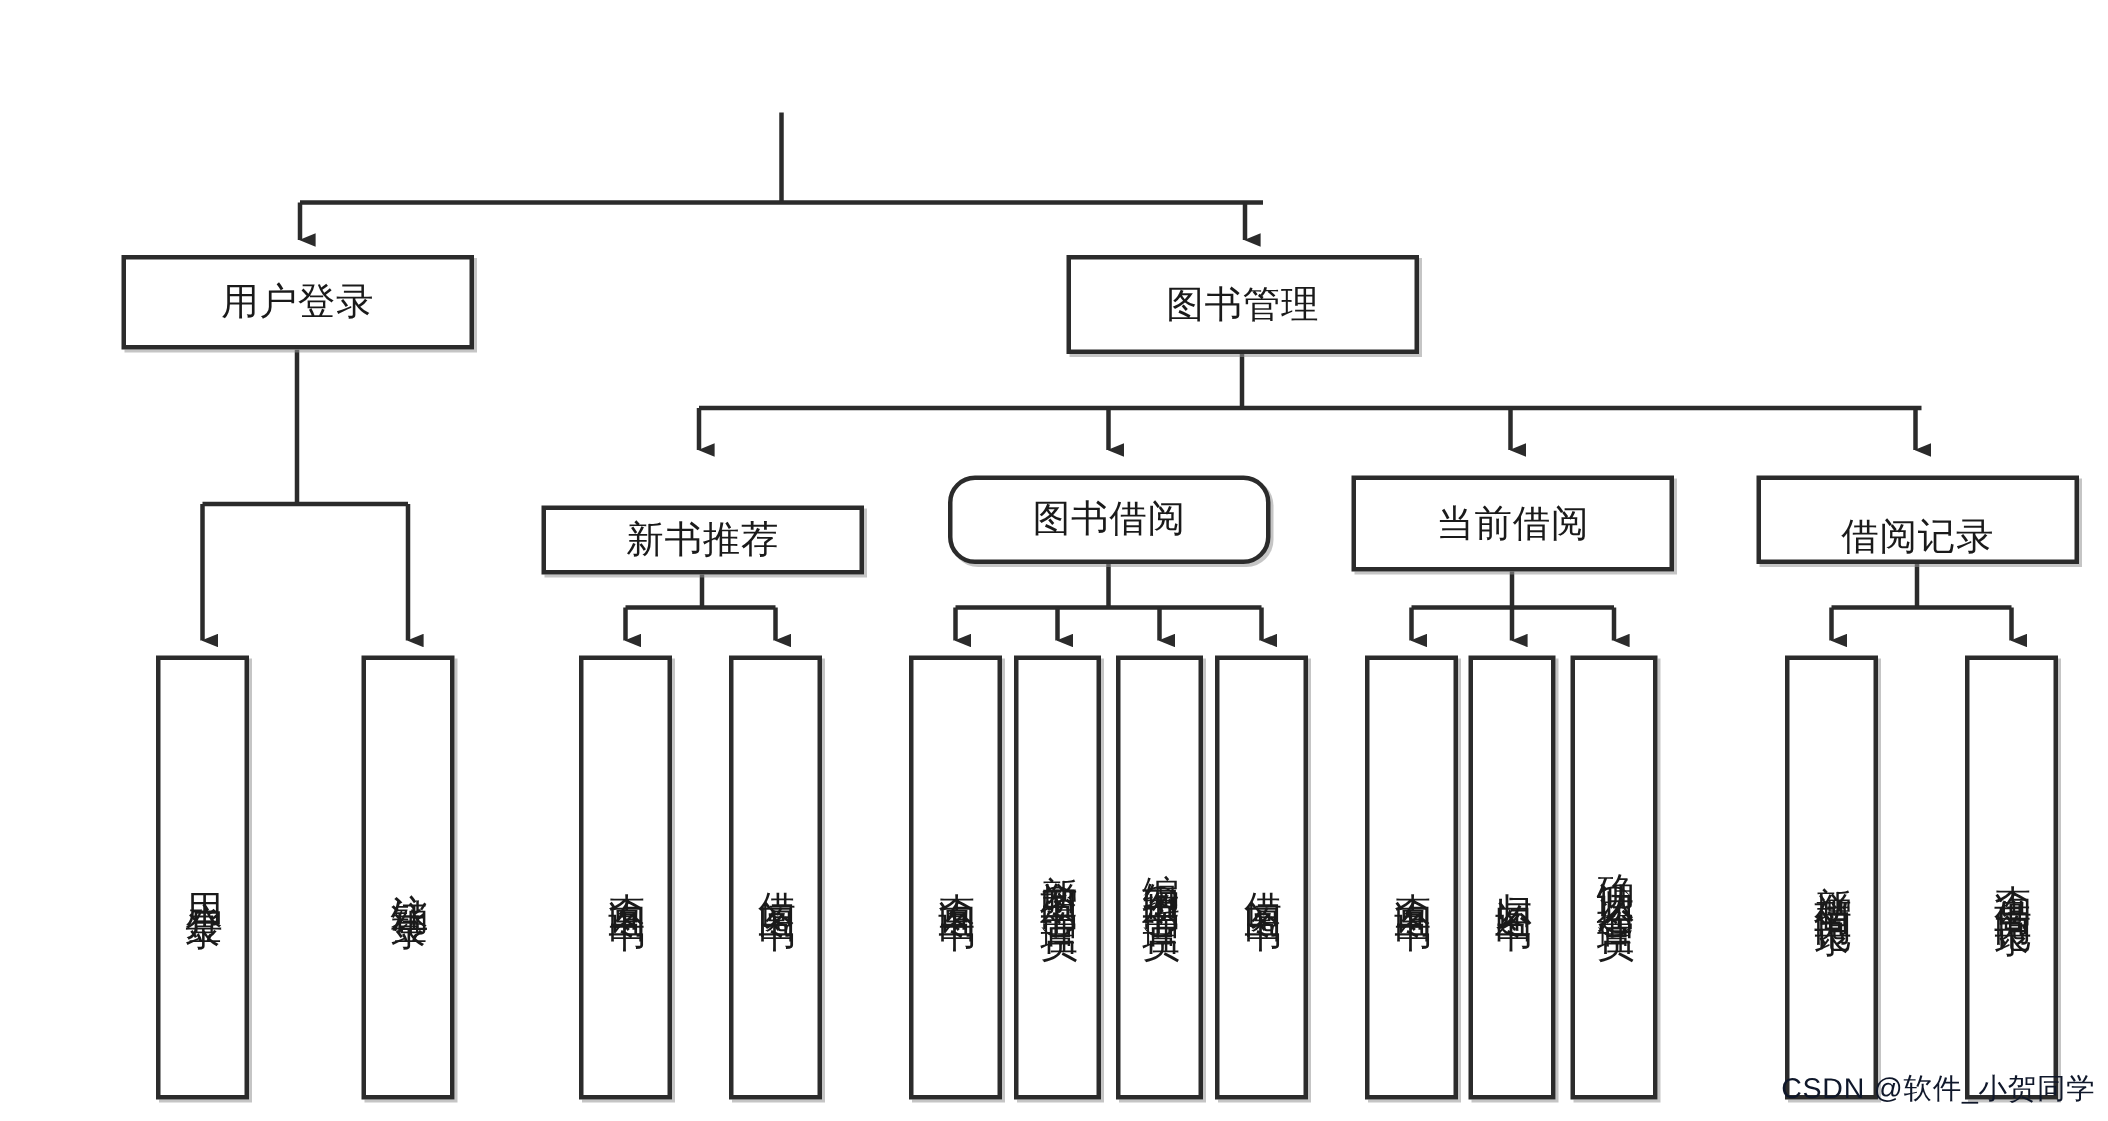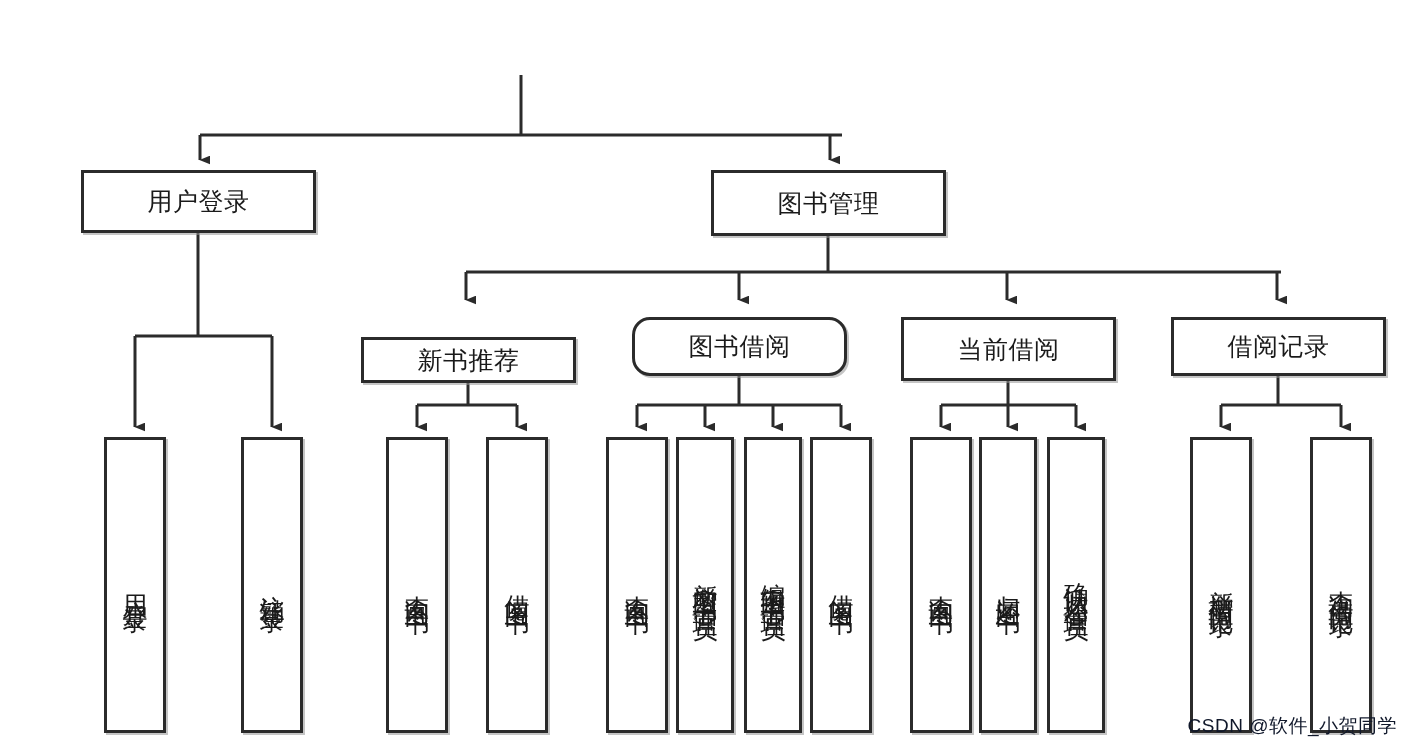--- a/index.html
+++ b/index.html
@@ -134,21 +134,21 @@
 
   <div class="node horiz" style="left:361px; top:317px; width:215px; height:46px;margin-top:20px;">
     <span class="lbl">新书推荐</span>
   </div>
   <div class="node horiz" style="left:632px; top:317px; width:215px; height:59px;border-radius:18px;">
     <span class="lbl">图书借阅</span>
   </div>
   <div class="node horiz" style="left:901px; top:317px; width:215px; height:64px;">
     <span class="lbl">当前借阅</span>
   </div>
-  <div class="node horiz" style="left:1171px; top:317px; width:215px; height:59px;">
+  <div class="node horiz" style="left:1171px; top:317px; width:215px; height:59px;align-items:flex-end;">
     <span class="lbl">借阅记录</span>
   </div>
 
   <div class="node vert" style="left:104px; top:437px; width:62px; height:296px;">
     <span class="lbl">用户登录</span>
   </div>
   <div class="node vert" style="left:241px; top:437px; width:62px; height:296px;">
     <span class="lbl">注销登录</span>
   </div>
 

